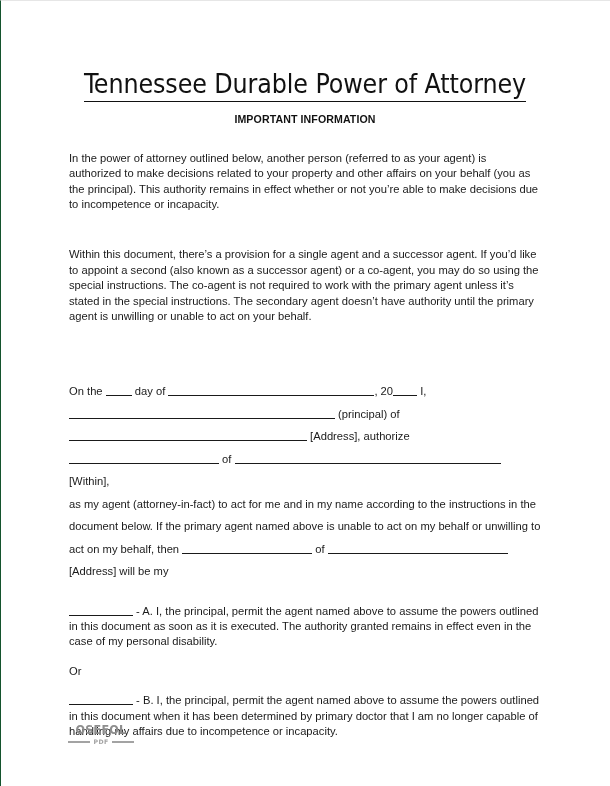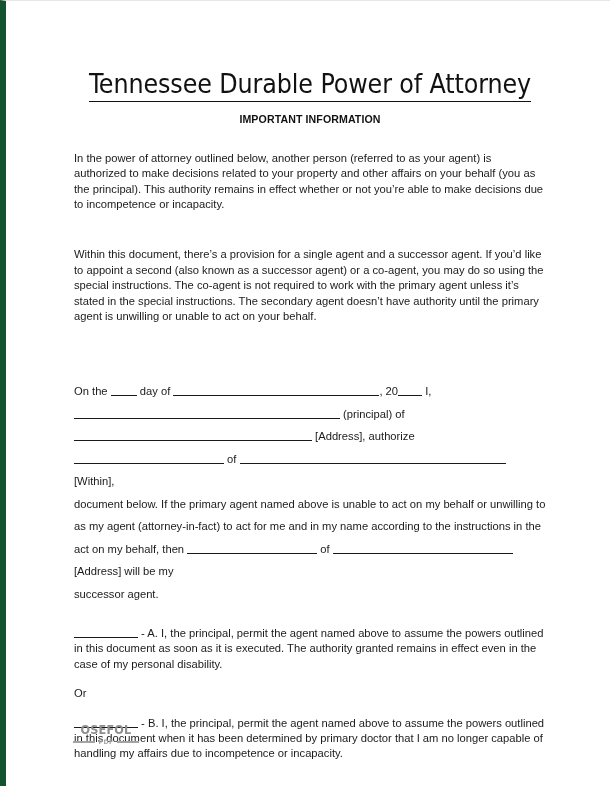--- a/index.html
+++ b/index.html
@@ -15,21 +15,21 @@
     color: #1a1a1a;
   }
 
   
   .page {
     position: relative;
     width: 610px;
     height: 786px;
     box-sizing: border-box;
     background: #fff;
-    border-left: 6px solid #14532d;
+    border-left: 1px solid #14532d;
     border-top: 1px solid #e6e6e6;
   }
 
   .page-inner {
     position: absolute;
     left: 68px;
     top: 0;
     width: 472px;
   }
 
@@ -185,27 +185,26 @@
 
 
     <div class="gap-21"></div>
 
     <p class="formline"><span>On the</span> <span class="blank b-xs"></span> <span>day of</span> <span class="blank b-3xl"></span><span>, 20</span><span class="blank b-sm"></span> <span>I,</span> <span class="blank b-5xl"></span> <span>(principal) of</span></p>
 
     <p class="formline"><span class="blank b-4xl"></span> <span>[Address], authorize</span></p>
 
     <p class="formline"><span class="blank b-xl"></span> <span>of</span> <span class="blank b-5xl"></span> <span>[Within],</span></p>
 
+    <p class="formline">as my agent (attorney-in-fact) to act for me and in my name according to the instructions in the</p>
+
     <p class="formline">document below. If the primary agent named above is unable to act on my behalf or unwilling to</p>
 
-    <p class="formline">as my agent (attorney-in-fact) to act for me and in my name according to the instructions in the</p>
-
     <p class="formline"><span>act on my behalf, then</span> <span class="blank b-lg"></span> <span>of</span> <span class="blank b-2xl"></span> <span>[Address] will be my</span></p>
 
-    <p class="formline">successor agent.</p>
 
     <div class="gap-21"></div>
 
     <p class="clause"><span class="blank b-clause"></span> <span>- A. I, the principal, permit the agent named above to assume the powers outlined in this document as soon as it is executed. The authority granted remains in effect even in the case of my personal disability.</span></p>
 
     <div class="gap-14"></div>
 
     <p class="clause">Or</p>
 
     <div class="gap-14"></div>

